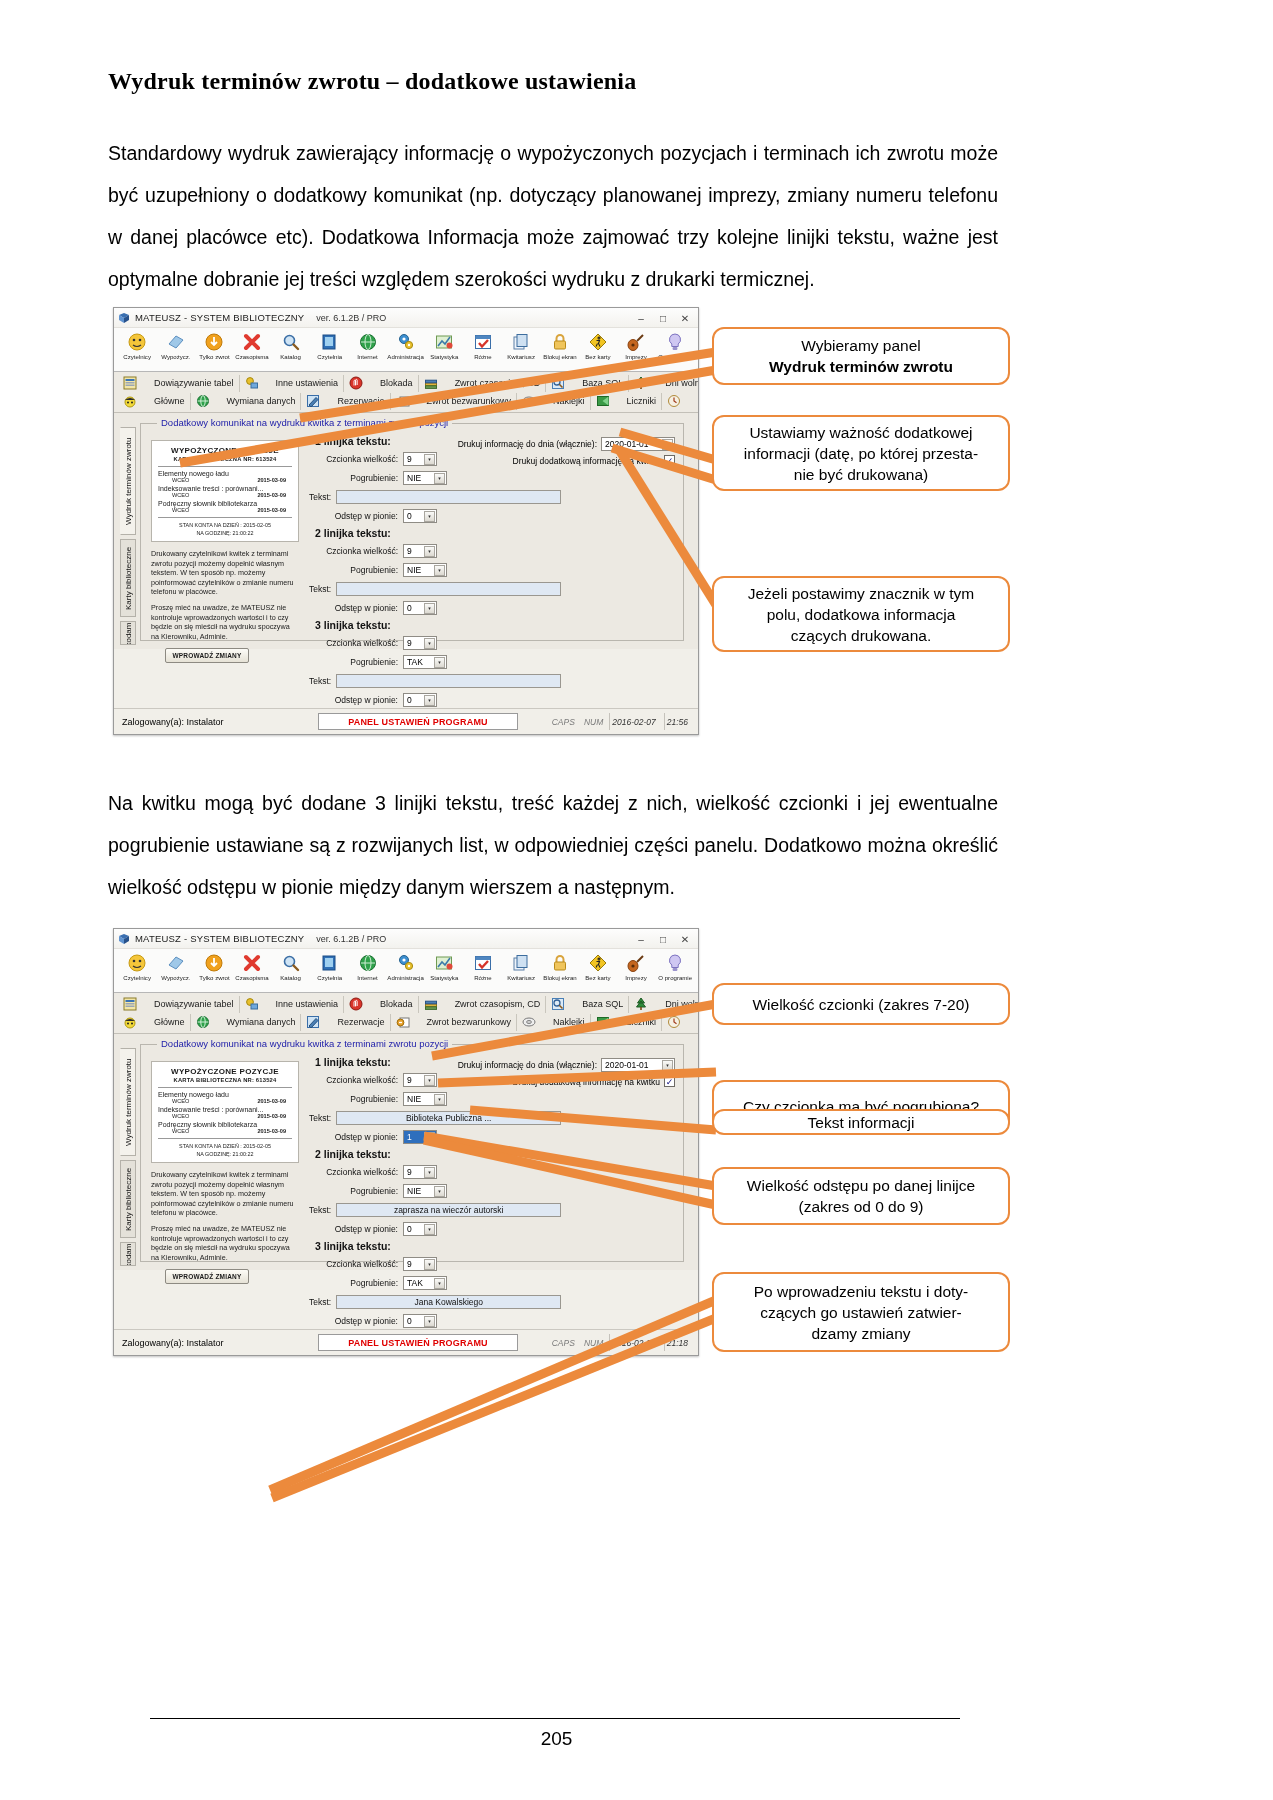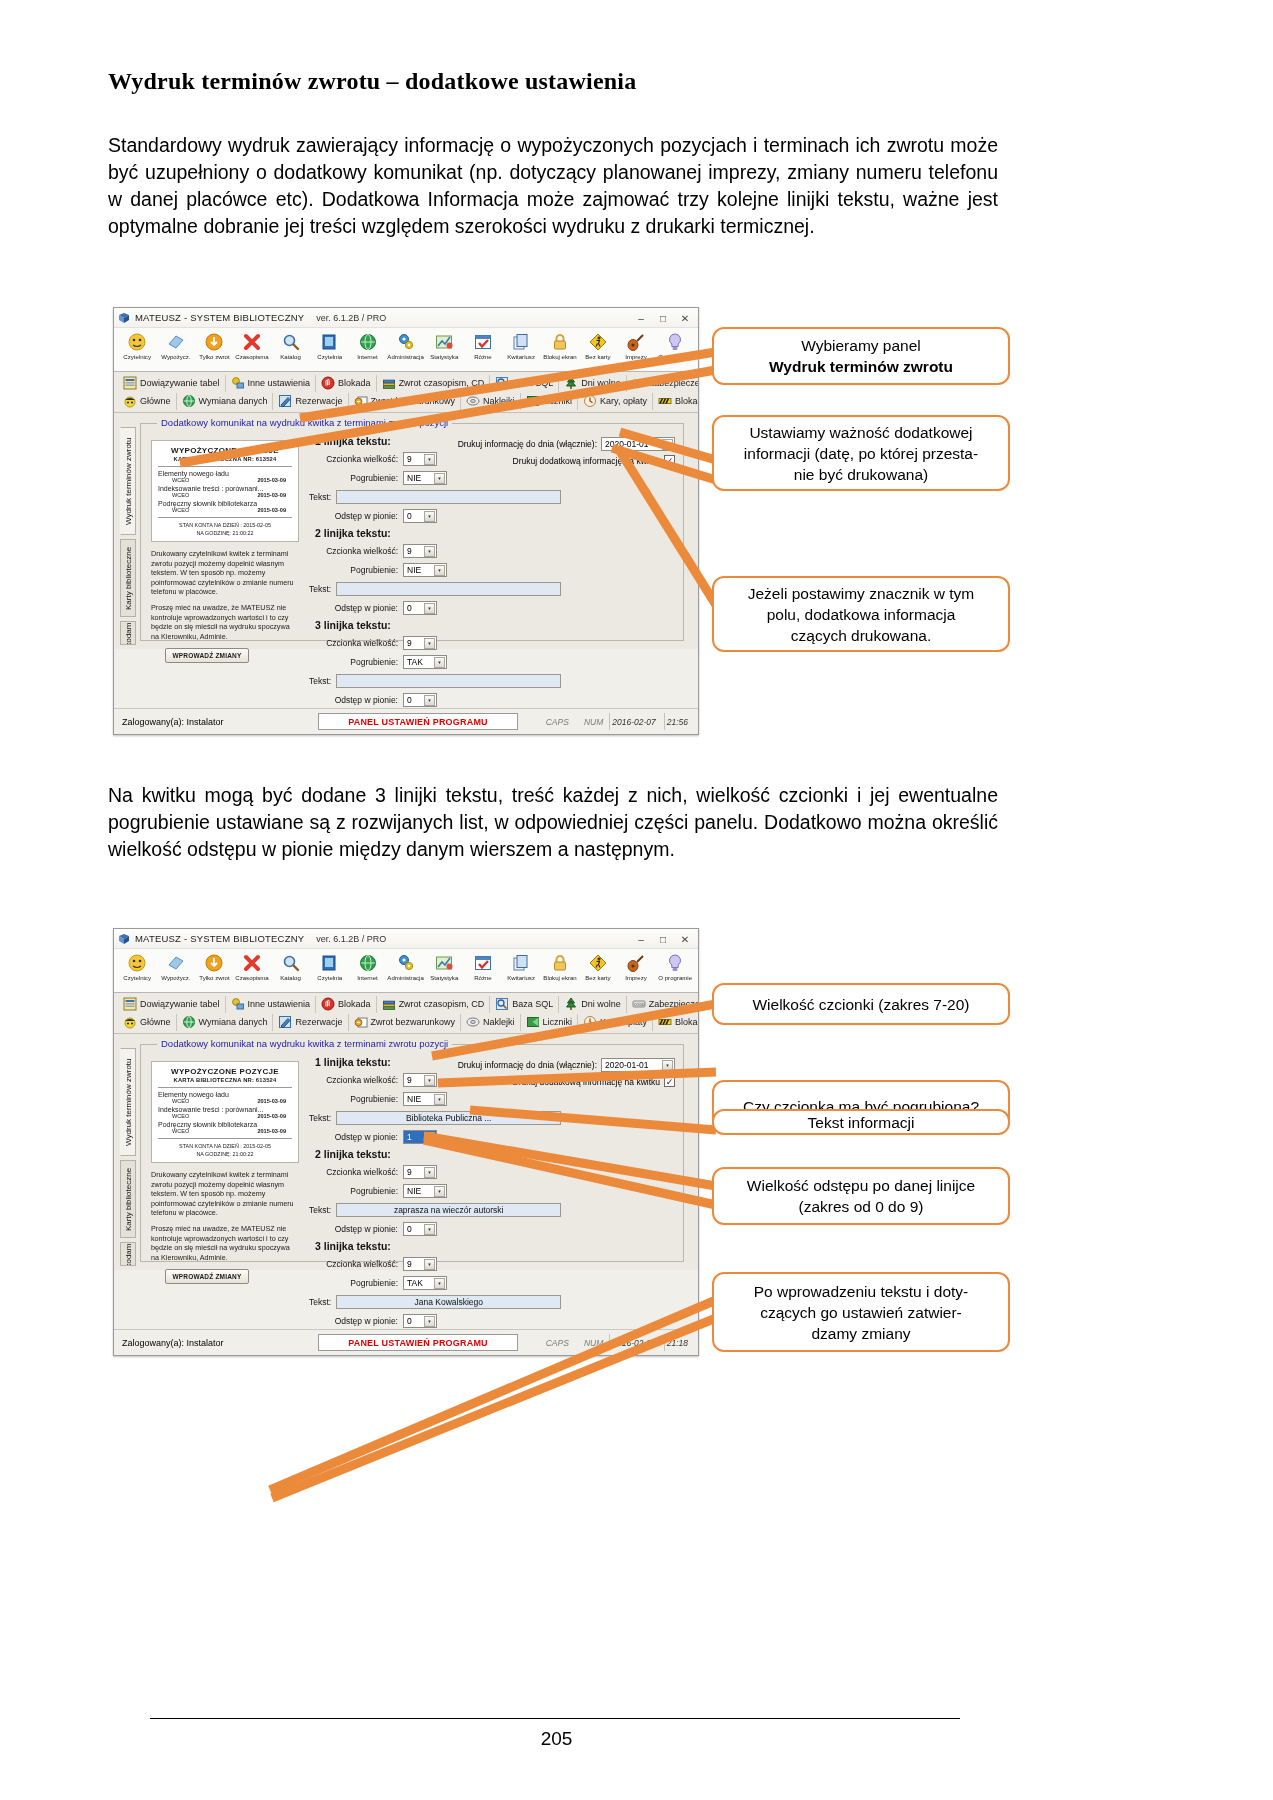--- a/index.html
+++ b/index.html
@@ -14,21 +14,21 @@
   }
   .page { position:absolute; inset:0; padding:0; }
 
   
   h1.doc-title {
     position:absolute; left:108px; top:68px;
     margin:0; font-family:"Liberation Serif", serif;
     font-size:24px; font-weight:bold; letter-spacing:.2px;
   }
   .para {
-    position:absolute; font-size:19.5px; line-height:27px;
+    position:absolute; font-size:19.5px; line-height:42px;
     text-align:justify; color:#000;
   }
   #para1 { left:108px; top:132px; width:890px; }
   #para2 { left:108px; top:782px; width:890px; }
 
   .footer-rule {
     position:absolute; left:150px; top:1718px; width:810px;
     border-top:1px solid #000; height:0;
   }
   .page-num {
@@ -66,21 +66,21 @@
   }
   .ibtn { width:41px; display:flex; flex-direction:column; align-items:center; }
   .ibtn .glyph { height:23px; display:flex; align-items:center; justify-content:center; }
   .ibtn .lbl { font-size:6.2px; color:#222; white-space:nowrap; transform:scale(.98); }
 
   .tabstrip {
     background:#edeae3; border-bottom:1px solid #c3c0b8; padding:2px 4px;
   }
   .tabrow { display:flex; align-items:center; height:18px; gap:0; }
   .tbitem {
-    display:flex; align-items:center; gap:3px; padding:0 5px; height:17px;
+    display:flex; align-items:center; gap:17px; padding:0 5px; height:17px;
     font-size:9px; color:#1a1a1a; white-space:nowrap;
     border-right:1px solid #c9c6bd;
   }
   .tbitem:last-child{ border-right:none; }
   .tbitem .ti { width:14px; height:14px; flex:0 0 14px; }
 
   .workarea { position:relative; background:#ece9e2; height:236px; padding:4px 6px 0 6px; }
   .group {
     position:absolute; left:26px; right:14px; top:10px; bottom:8px;
     border:1px solid #b9b6ae; background:#ece9e2;
@@ -164,21 +164,21 @@
     position:absolute; left:0; right:0; bottom:0; height:26px;
     background:#f1efe9; border-top:1px solid #cbc8c1;
     display:flex; align-items:center; padding:0 8px; gap:6px; font-size:9px;
   }
   .sb-user { width:190px; }
   .sb-panel {
     flex:0 0 auto; width:200px; height:17px; background:#fff; border:1px solid #9a9a9a;
     color:#e00000; font-weight:bold; font-size:9px; letter-spacing:.2px;
     display:flex; align-items:center; justify-content:center;
   }
-  .sb-caps { margin-left:auto; display:flex; gap:15px; font-style:italic; color:#7b7b7b; font-size:8.5px; }
+  .sb-caps { margin-left:auto; display:flex; gap:9px; font-style:italic; color:#7b7b7b; font-size:8.5px; }
   .sb-cell { border-left:1px solid #c5c2bb; padding:0 2px; height:17px;
              display:flex; align-items:center; font-style:italic; font-size:8.5px; color:#333; }
 
   
   .callout {
     position:absolute; background:#fff; border:2.5px solid #ec8a3c;
     border-radius:12px; display:flex; align-items:center; justify-content:center;
     text-align:center; font-size:15.5px; line-height:21px; padding:6px 12px;
     z-index:6;
   }

